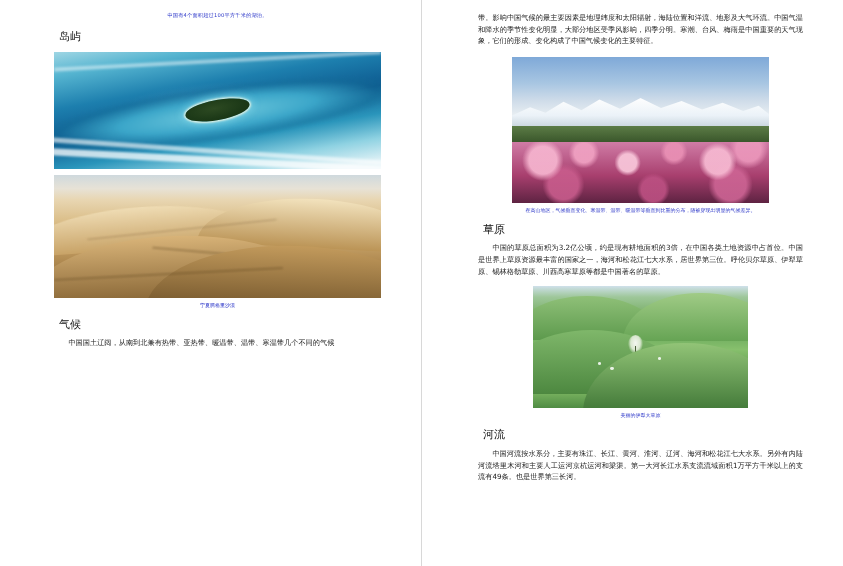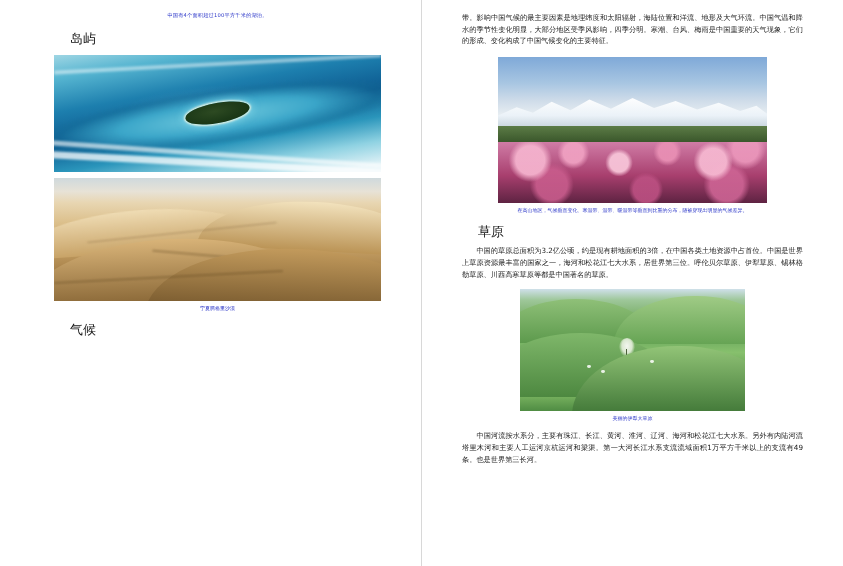--- a/index.html
+++ b/index.html
@@ -46,23 +46,23 @@
   .headline {
     color: #2a35c8;
     font-size: 5.2px;
     text-align: center;
     letter-spacing: 0.2px;
     margin-top: 12px;
     margin-bottom: 10px;
     line-height: 1.4;
   }
   .heading {
-    font-size: 13px;
+    font-size: 11px;
     color: #111111;
-    margin: 0 0 4px 16px;
+    margin: 0 0 4px 5px;
     line-height: 1.5;
     font-weight: normal;
   }
   .para {
     font-size: 7.2px;
     color: #1a1a1a;
     line-height: 1.62;
     text-align: justify;
     text-justify: inter-ideograph;
     margin: 0 0 9px 0;
@@ -273,28 +273,29 @@
         <div class="ridge r1"></div>
         <div class="dune d3"></div>
         <div class="ridge r2"></div>
         <div class="dune d4"></div>
         <div class="ridge r3"></div>
       </div>
       <div class="caption">宁夏腾格里沙漠</div>
     </div>
 
     <h2 class="heading">气候</h2>
+    <p class="para">中国国土辽阔，从南到北兼有热带、亚热带、暖温带、温带、寒温带几个不同的气候</p>
 
   </div>
 </div>
 
 <div class="gutter"></div>
 
 <div class="page page-right">
-  <div class="col" style="left:40px; right:40px;">
+  <div class="col" style="left:56px; right:40px;">
 
     <p class="para" style="margin-top:12px; text-indent:0;">带。影响中国气候的最主要因素是地理纬度和太阳辐射，海陆位置和洋流、地形及大气环流。中国气温和降水的季节性变化明显，大部分地区受季风影响，四季分明。寒潮、台风、梅雨是中国重要的天气现象，它们的形成、变化构成了中国气候变化的主要特征。</p>
 
     <div class="figure" style="margin-top:10px;">
       <div class="img img-mountain" style="width:79%; margin:0 auto;">
         <div class="snowband"></div>
         <div class="greenband"></div>
         <div class="blossom"></div>
       </div>
       <div class="caption">在高山地区，气候垂直变化、寒温带、温带、暖温带等垂直到比重的分布，随被穿现出明显的气候差异。</div>
@@ -310,16 +311,17 @@
         <div class="hill h3"></div>
         <div class="tree"></div>
         <div class="hill h4"></div>
         <div class="sheep" style="left:30%; top:62%;"></div>
         <div class="sheep" style="left:36%; top:66%;"></div>
         <div class="sheep" style="left:58%; top:58%;"></div>
       </div>
       <div class="caption">美丽的伊犁大草原</div>
     </div>
 
+    <h2 class="heading">河流</h2>
     <p class="para">中国河流按水系分，主要有珠江、长江、黄河、淮河、辽河、海河和松花江七大水系。另外有内陆河流塔里木河和主要人工运河京杭运河和梁渠。第一大河长江水系支流流域面积1万平方千米以上的支流有49条。也是世界第三长河。</p>
 
   </div>
 </div>
 
 </body></html>

